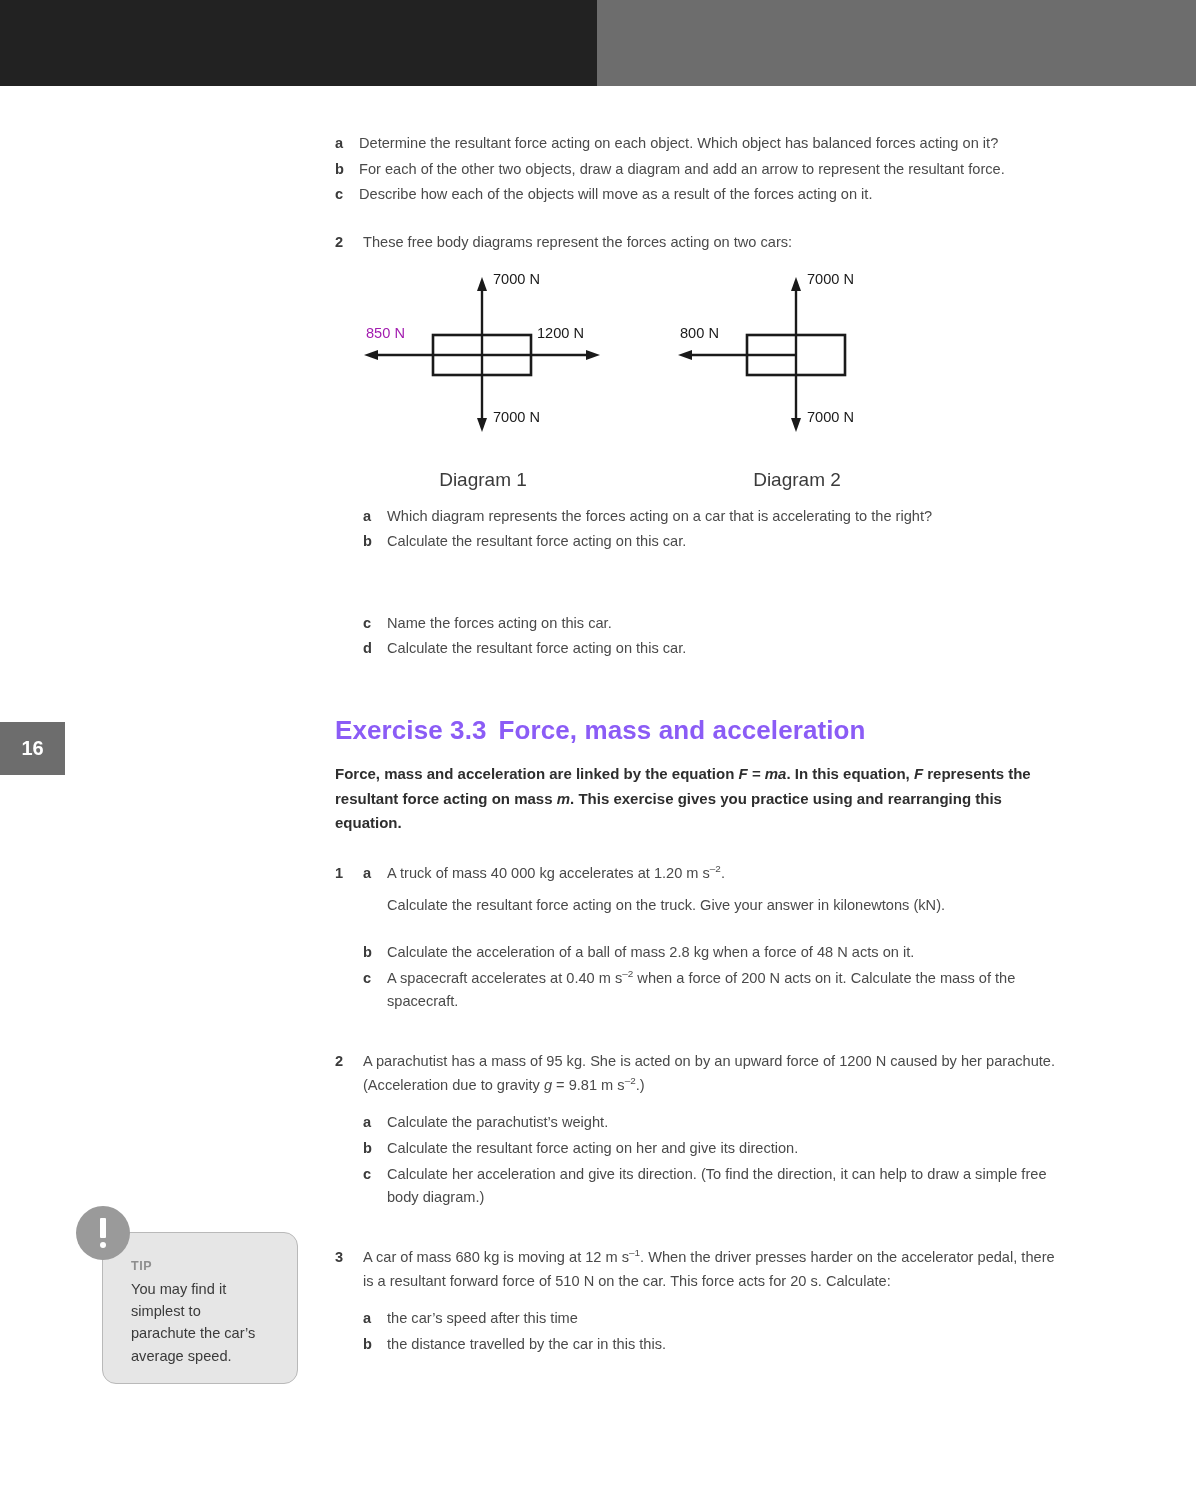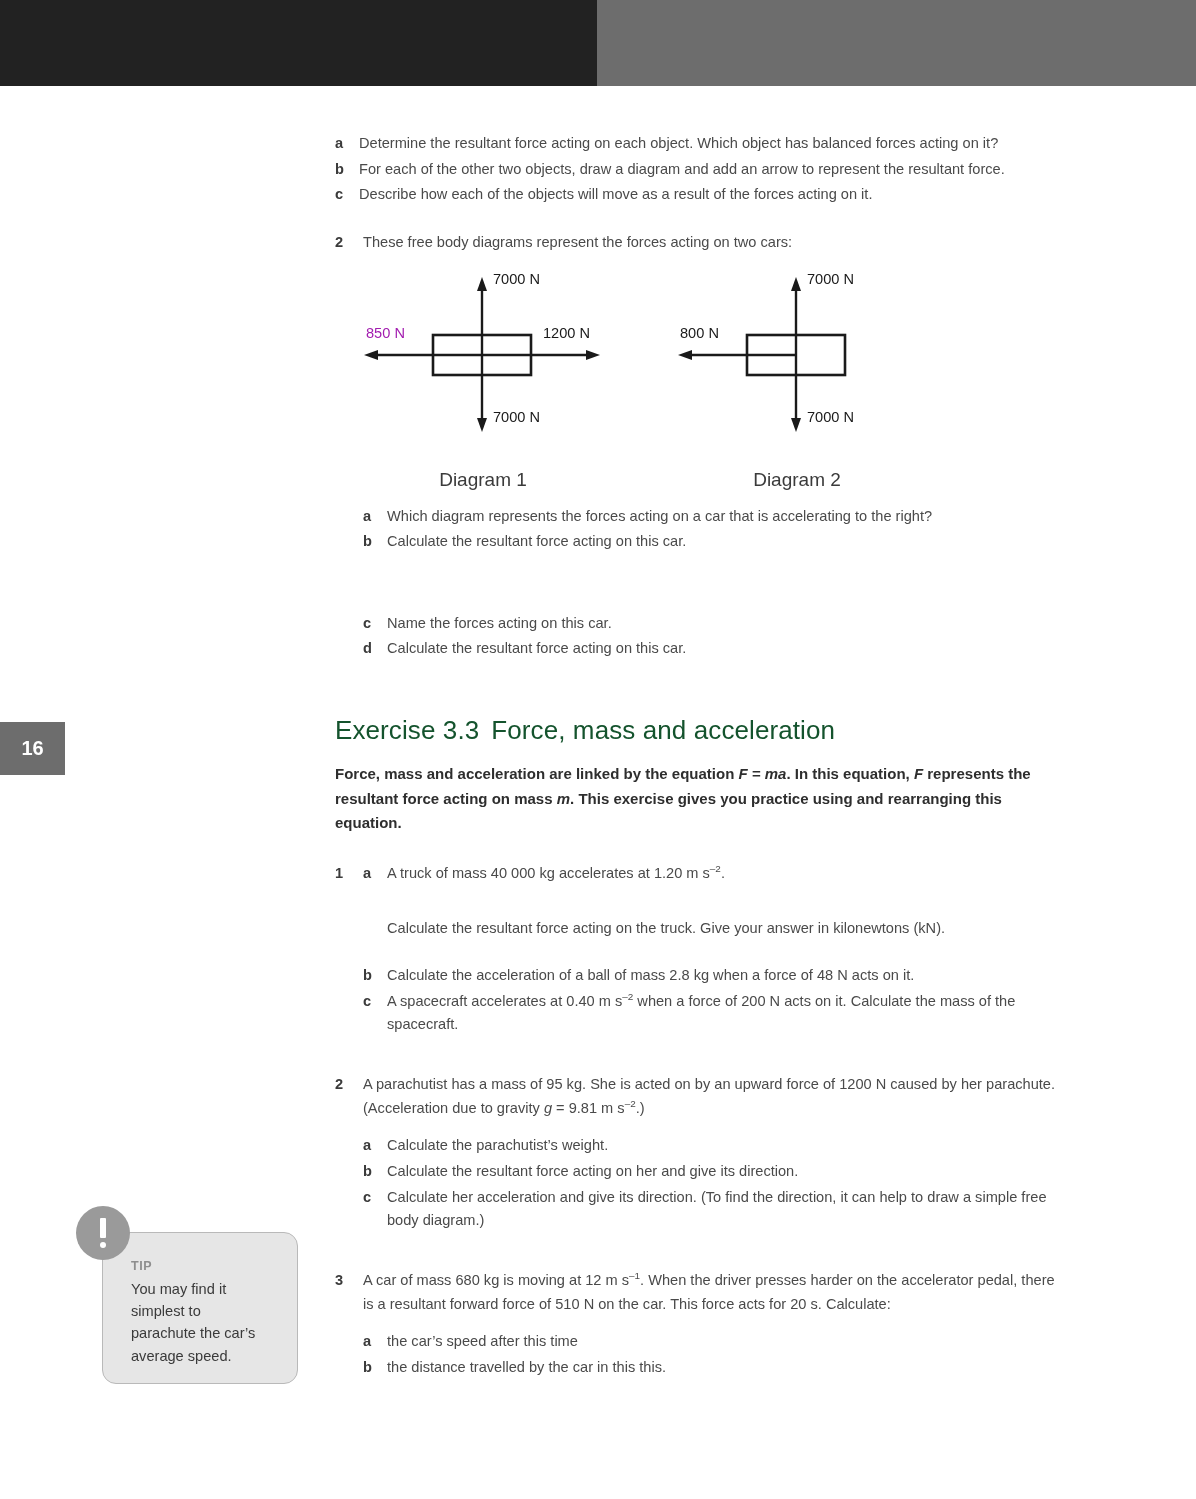--- a/index.html
+++ b/index.html
@@ -44,21 +44,21 @@
   
   .diagrams{position:relative;height:212px;margin-top:16px;}
   .fbd{position:absolute;top:0;}
   .fbd-caption{
     position:absolute;top:190px;width:100%;text-align:center;
     font-size:19px;color:#3b3b3b;margin-top:8px;
   }
 
   
   .ex-heading{
-    font-size:26px;font-weight:normal;color:#14532d;margin:0 0 16px 0;letter-spacing:.1px;
+    font-size:26px;font-weight:bold;color:#8b5cf6;margin:0 0 16px 0;letter-spacing:.1px;
   }
   .ex-heading .sp{display:inline-block;width:12px;}
   .ex-intro{
     font-size:15px;font-weight:bold;color:#2e2e2e;line-height:1.64;margin-bottom:26px;
   }
 
   
   .tip-wrap{position:absolute;left:102px;top:1232px;width:198px;}
   .tip-box{
     position:relative;width:196px;min-height:118px;
@@ -132,21 +132,21 @@
 
         <line x1="129" y1="84" x2="20" y2="84" stroke="#1a1a1a" stroke-width="2.4"></line>
         <polygon points="11,84 25,79 25,89" fill="#1a1a1a"></polygon>
 
         <line x1="129" y1="84" x2="238" y2="84" stroke="#1a1a1a" stroke-width="2.4"></line>
         <polygon points="247,84 233,79 233,89" fill="#1a1a1a"></polygon>
       </svg>
       <div style="position:absolute;left:140px;top:0px;font-size:14.6px;color:#1a1a1a;">7000 N</div>
       <div style="position:absolute;left:140px;top:138px;font-size:14.6px;color:#1a1a1a;">7000 N</div>
       <div style="position:absolute;left:13px;top:54px;font-size:14.6px;color:#a21caf;">850 N</div>
-      <div style="position:absolute;left:190px;top:54px;font-size:14.6px;color:#1a1a1a;">1200 N</div>
+      <div style="position:absolute;left:184px;top:54px;font-size:14.6px;color:#1a1a1a;">1200 N</div>
       <div class="fbd-caption">Diagram 1</div>
     </div>
 
     <div class="fbd" style="left:332px;width:260px;">
       <svg width="260" height="185" viewBox="0 0 260 185">
         <rect x="80" y="64" width="98" height="40" fill="none" stroke="#1a1a1a" stroke-width="2.6"></rect>
         <line x1="129" y1="84" x2="129" y2="15" stroke="#1a1a1a" stroke-width="2.4"></line>
         <polygon points="129,6 124,20 134,20" fill="#1a1a1a"></polygon>
         <line x1="129" y1="84" x2="129" y2="152" stroke="#1a1a1a" stroke-width="2.4"></line>
         <polygon points="129,161 124,147 134,147" fill="#1a1a1a"></polygon>
@@ -199,21 +199,21 @@
     <span>Force, mass and acceleration are linked by the equation </span><em class="var">F = ma</em><span>. In this equation, </span><em class="var">F</em><span> represents the resultant force acting on mass </span><em class="var">m</em><span>. This exercise gives you practice using and rearranging this equation.</span>
   </div>
 
   <div class="qrow">
     <div class="qnum">1</div>
     <div class="qlet">a</div>
     <div class="qtext">
       <span>A truck of mass 40 000 kg accelerates at 1.20 m s</span><sup>–2</sup><span>.</span>
     </div>
   </div>
-  <div class="qrow" style="margin-top:31px;">
+  <div class="qrow" style="margin-top:8px;">
     <div class="qnum"></div>
     <div class="qlet"></div>
     <div class="qtext">Calculate the resultant force acting on the truck. Give your answer in kilonewtons (kN).</div>
   </div>
 
   <div class="spacer-md"></div>
 
   <div class="qrow">
     <div class="qnum"></div>
     <div class="qlet">b</div>

